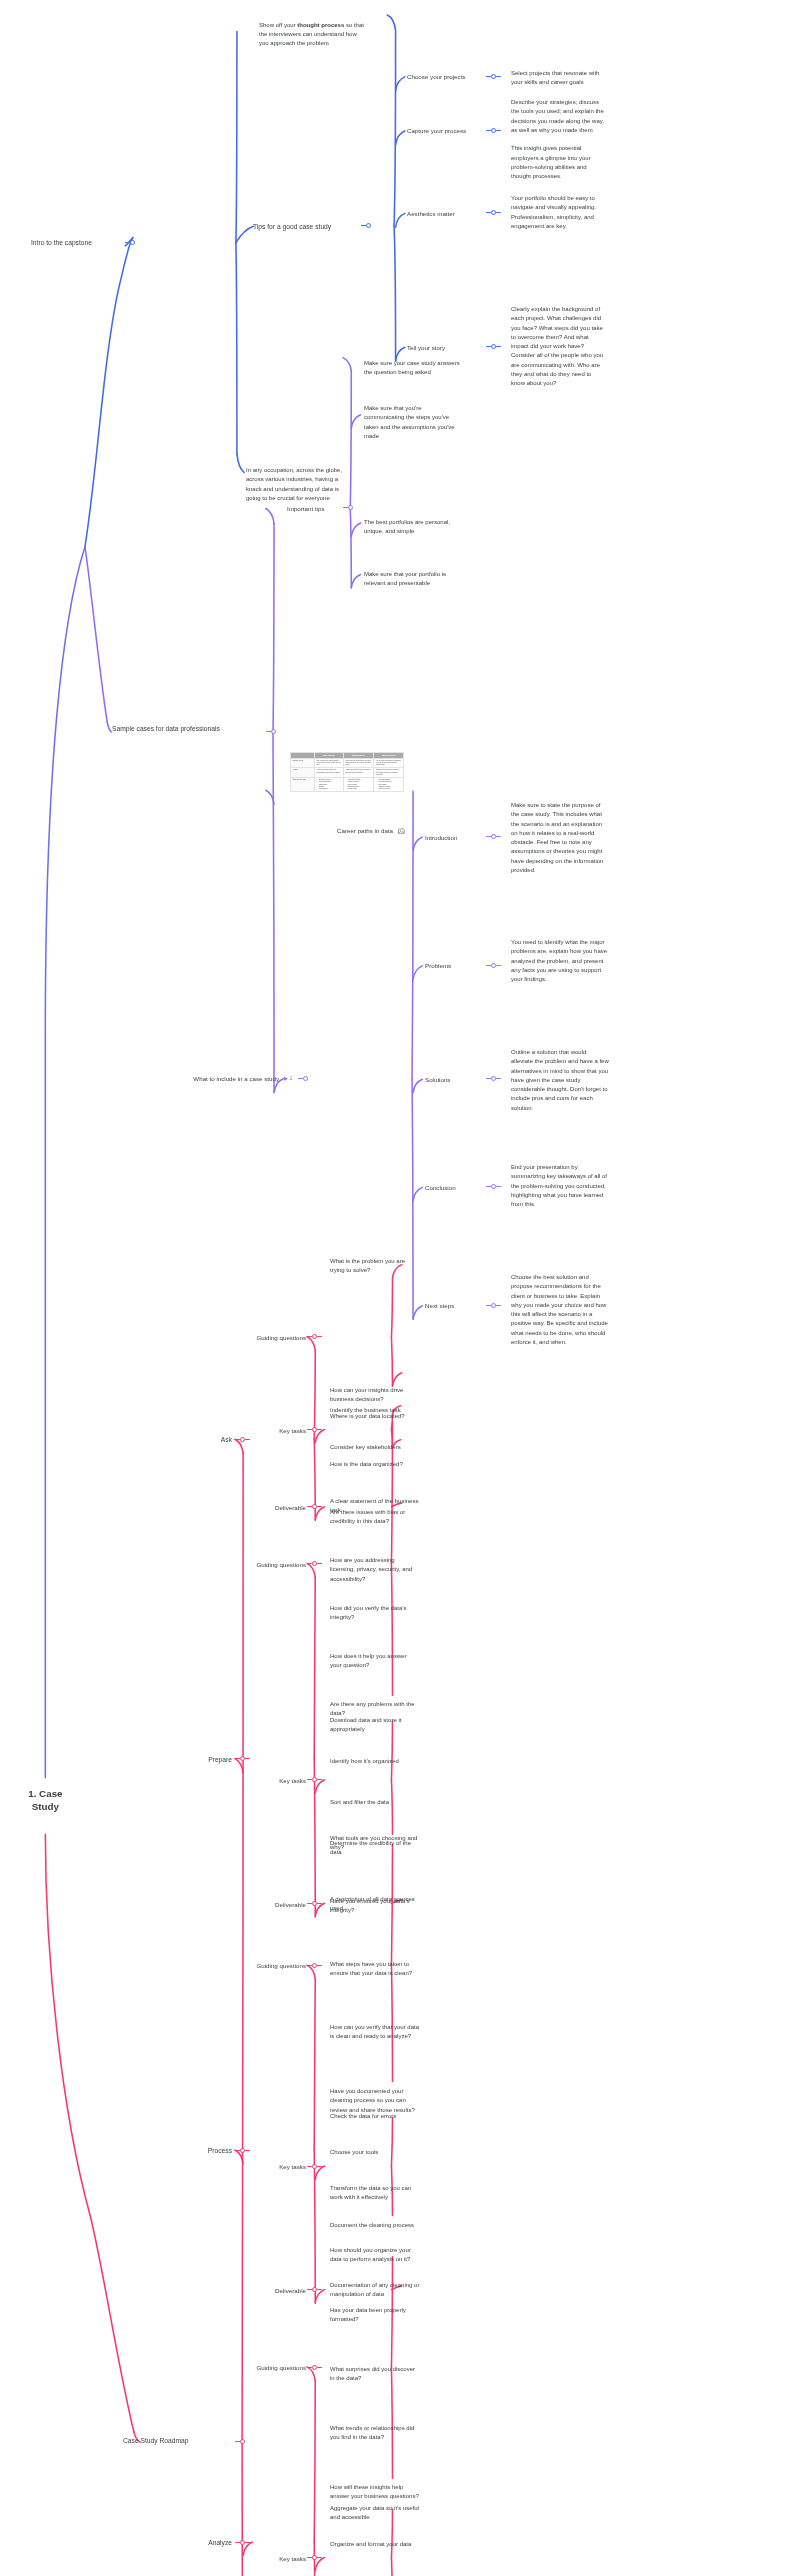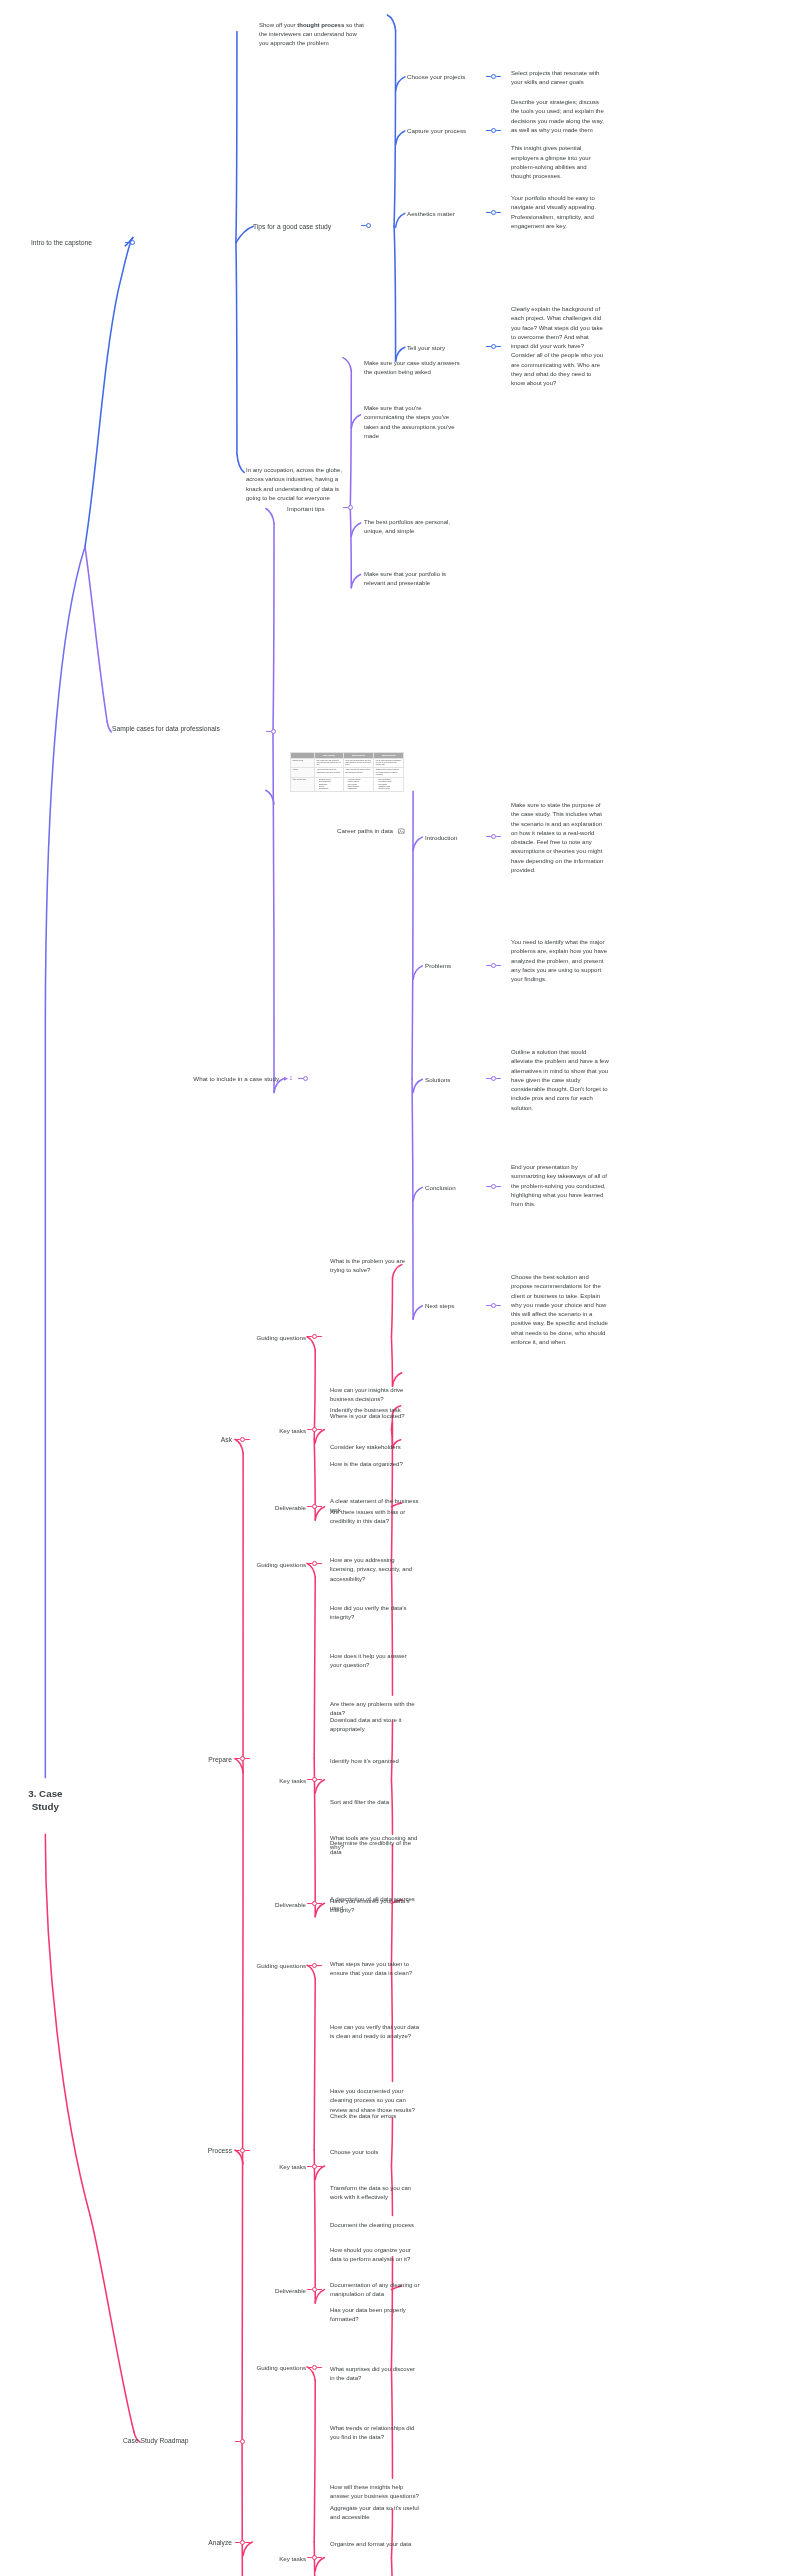--- a/index.html
+++ b/index.html
@@ -205,21 +205,21 @@
     <path d="M612 6520 C614 6506 620 6498 630 6494" stroke="#f5376f"></path>
     <path d="M612 6760 C614 6746 620 6738 630 6734" stroke="#f5376f"></path>
     <path d="M760 6134 C762 6040 762 5980 762 5950" stroke="#f5376f"></path>
     <path d="M760 6134 C762 6220 762 6290 762 6320" stroke="#f5376f"></path>
     <path d="M760 6494 C762 6450 762 6420 762 6400" stroke="#f5376f"></path>
     <path d="M760 6494 C762 6540 762 6570 762 6590" stroke="#f5376f"></path>
     <path d="M760 6734 C768 6730 774 6728 780 6727" stroke="#f5376f"></path>
   </g>
 </svg>
 
-<div class="root" style="left:14.4px; top:1788px;"><span>3. Case Study</span></div>
+<div class="root" style="left:14.4px; top:1788px;"><span>1. Case Study</span></div>
 
 <div class="node lvl1" style="left:31px; top:238px; width:93px;"><span>Intro to the capstone</span></div>
 <div class="puck c-blue" style="left:125px; top:239px;">
       <span class="bar" style="background:currentColor"></span>
       <span class="ring"></span>
       <span class="bar" style="background:currentColor;width:0"></span>
     </div>
 
 <div class="node lvl1" style="left:253px; top:222px; width:103px;"><span>Tips for a good case study</span></div>
 <div class="puck c-blue" style="left:361px; top:222px;">

